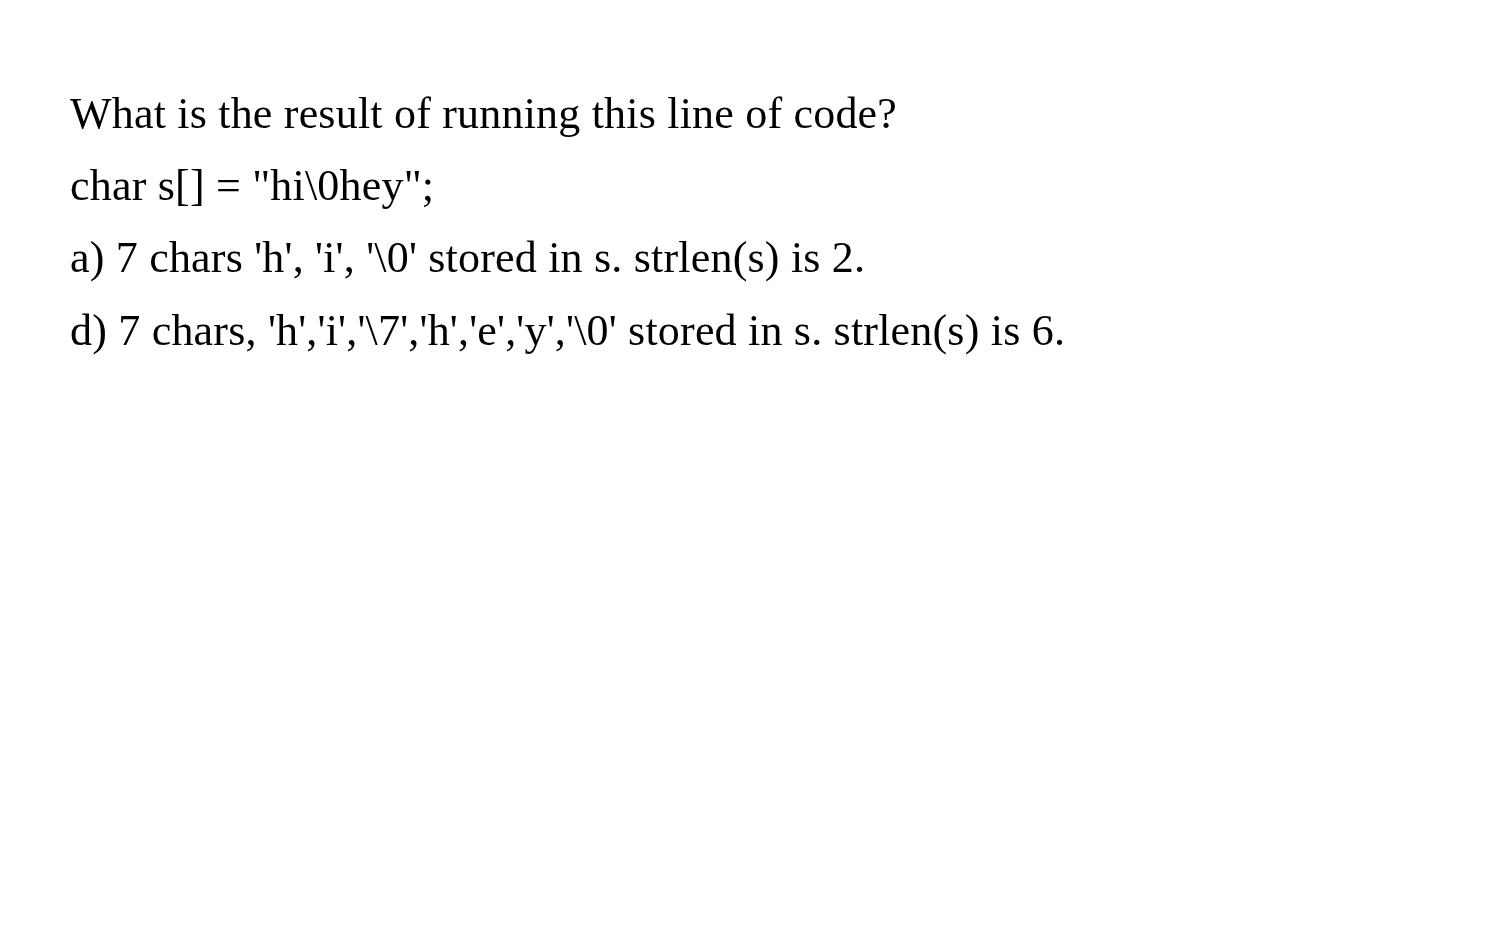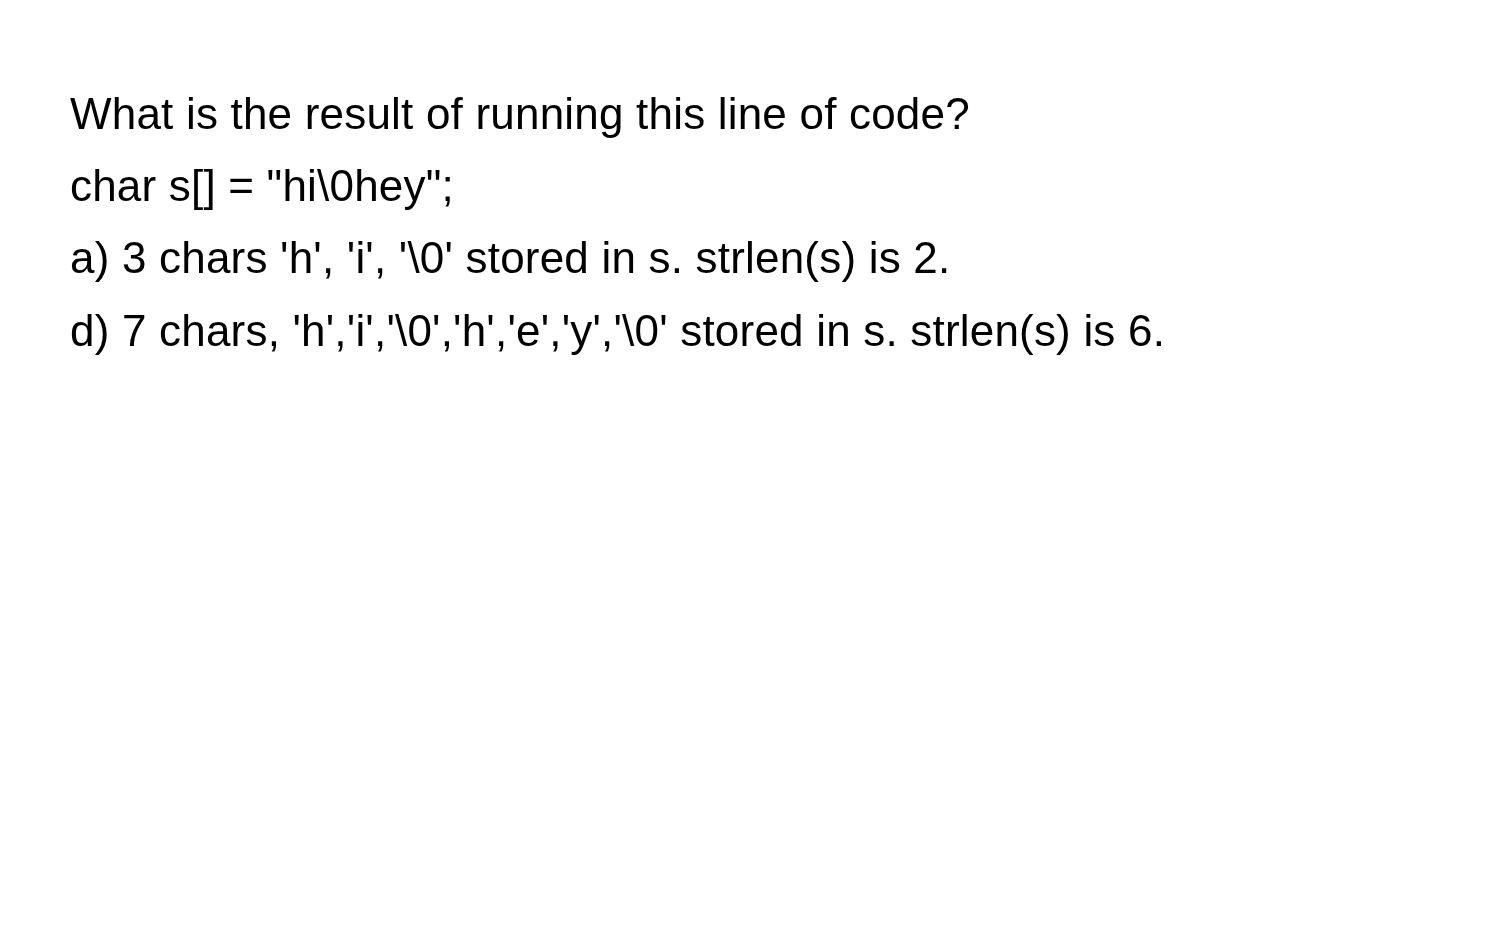--- a/index.html
+++ b/index.html
@@ -8,26 +8,27 @@
     height: 952px;
     background: #ffffff;
     font-family: -apple-system, BlinkMacSystemFont, "Segoe UI", Helvetica, Arial, sans-serif;
     color: #000000;
     padding: 80px 70px 60px 70px;
   }
   .content {
     font-size: 44px;
     line-height: 1.55;
     letter-spacing: 0.2px;
+    font-family: Liberation Serif, serif;
   }
   .question-line { margin-bottom: 4px; }
   .code-line { margin-bottom: 4px; }
   .option-line { margin-bottom: 4px; }
 </style>
 </head>
 <body>
 
 <div class="content">
   <div class="question-line">What is the result of running this line of code?</div>
   <div class="code-line">char s[] = "hi\0hey";</div>
-  <div class="option-line">a) 3 chars 'h', 'i', '\0' stored in s. strlen(s) is 2.</div>
-  <div class="option-line">d) 7 chars, 'h','i','\0','h','e','y','\0' stored in s. strlen(s) is 6.</div>
+  <div class="option-line">a) 7 chars 'h', 'i', '\0' stored in s. strlen(s) is 2.</div>
+  <div class="option-line">d) 7 chars, 'h','i','\7','h','e','y','\0' stored in s. strlen(s) is 6.</div>
 </div>
 
 </body></html>

